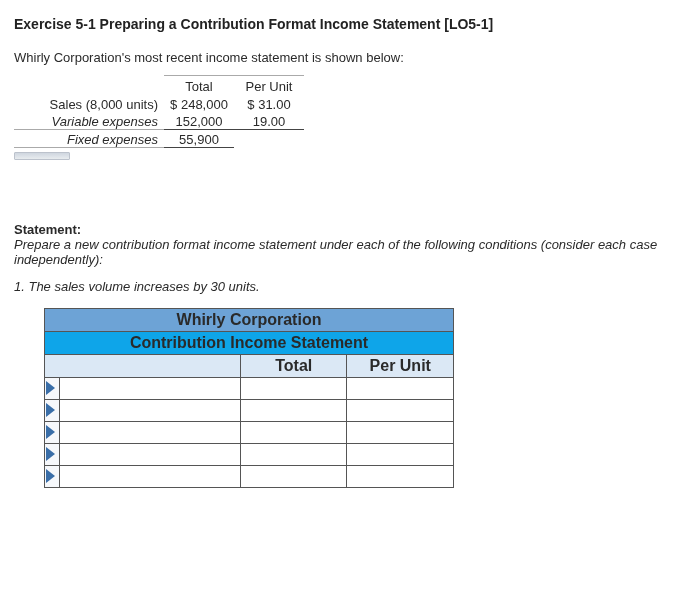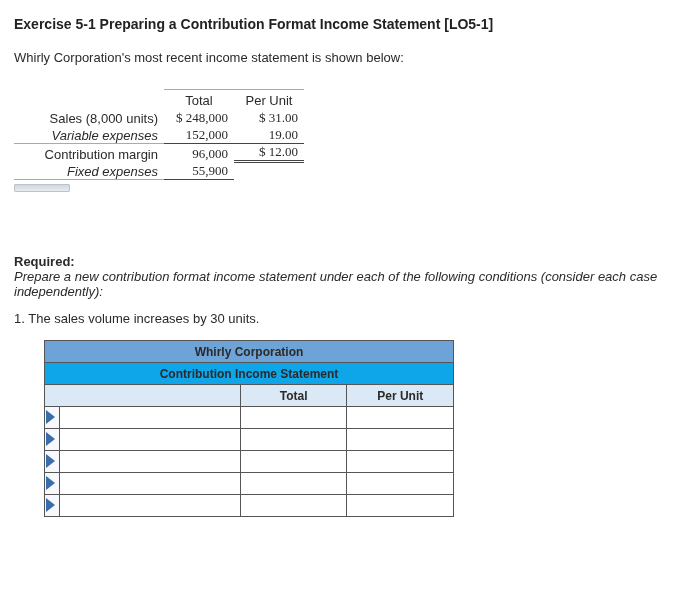--- a/index.html
+++ b/index.html
@@ -11,44 +11,43 @@
       font-size: 13px;
       width: 679px;
     }
     h2.title {
       font-size: 14px;
       font-weight: bold;
       color: #222;
       margin: 0 0 18px 0;
     }
     .intro {
-      margin: 0 0 24px 0;
+      margin: 0 0 10px 0;
     }
     .mini-table {
       border-collapse: collapse;
       font-size: 13px;
     }
     .mini-table td {
       padding: 0 6px;
       vertical-align: bottom;
       height: 18px;
       white-space: nowrap;
     }
     .mini-table .hdr {
       text-align: center;
       border-top: 1px solid #aaa;
     }
     .mini-table .label {
       text-align: right;
       min-width: 150px;
     }
     .mini-table .num {
-      text-align: right;
+      text-align: center;
       min-width: 70px;
-      font-family: Liberation Serif, serif;
     }
     .section-div td {
       border-top: 1px solid #aaa;
     }
     .bottom-pad {
       border-bottom: 1px solid #aaa;
       font-style: italic;
     }
     .single-underline { border-bottom: 1px solid #444; }
     .double-underline { border-bottom: 3px double #444; }
@@ -59,30 +58,30 @@
       background: linear-gradient(to bottom, #cfd6df, #e8ecef);
       border: 1px solid #bcc2cc;
       border-radius: 1px;
       margin-top: 4px;
     }
     .req-hdr {
       font-weight: bold;
       margin: 0;
     }
     .req-body { margin: 0 0 12px 0; font-style: italic; }
-    .cond { margin: 0 0 14px 0; }
+    .cond { margin: 0 0 14px 0; font-style: italic; }
     
     .ans-wrap {
       margin-left: 30px;
       width: 410px;
     }
     .ans-table {
       border-collapse: collapse;
       width: 100%;
-      font-size: 12px;
+      font-size: 16px;
     }
     .ans-table td, .ans-table th {
       border: 1px solid #555;
       height: 22px;
       padding: 2px 4px;
     }
     .ans-head1 {
       background: #6da3d6;
       text-align: center;
       font-weight: bold;
@@ -135,38 +134,33 @@
   <tr>
     <td class="label">Sales (8,000 units)</td>
     <td class="num">$ 248,000</td>
     <td class="num">$ 31.00</td>
   </tr>
   <tr>
     <td class="label bottom-pad">Variable expenses</td>
     <td class="num single-underline">152,000</td>
     <td class="num single-underline">19.00</td>
   </tr>
-  <tr class="section-div">
-    <td class="label">Contribution margin</td>
-    <td class="num">96,000</td>
-    <td class="num double-underline">$ 12.00</td>
-  </tr>
   <tr>
     <td class="label bottom-pad">Fixed expenses</td>
     <td class="num single-underline">55,900</td>
     <td></td>
   </tr>
 </tbody>
   </table>
 
 <div class="spacer-block">
   <div class="scrub"></div>
 </div>
 
-<p class="req-hdr">Required:</p>
+<p class="req-hdr">Statement:</p>
 <p class="req-body">Prepare a new contribution format income statement under each of the following conditions (consider each case independently):</p>
 <p class="cond">1. The sales volume increases by 30 units.</p>
 
 <div class="ans-wrap">
   <table class="ans-table">
     <tbody>
         <tr>
       <td class="ans-head1" colspan="4">Whirly Corporation</td>
     </tr>
     <tr>

